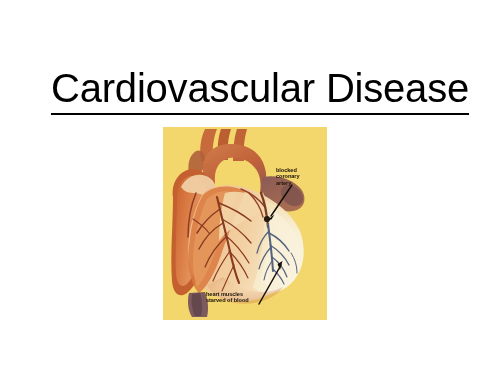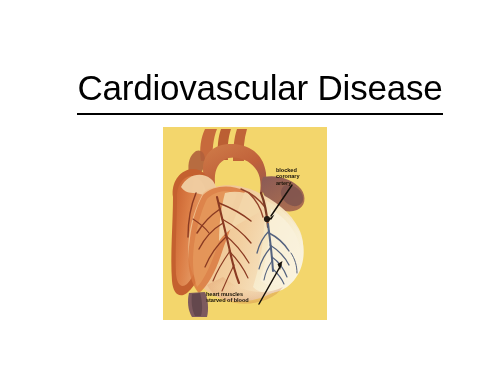--- a/index.html
+++ b/index.html
@@ -22,21 +22,21 @@
   }
 
   
   #slide-title {
     position: absolute;
     left: 0;
     right: 0;
     top: 64px;
     text-align: center;
     font-family: "Liberation Sans", sans-serif;
-    font-size: 35px;
+    font-size: 40px;
     line-height: 48px;
     font-weight: 400;
     color: #000000;
     letter-spacing: -0.2px;
     white-space: nowrap;
     margin-left: 20px;
   }
   #slide-title .tu {
     display: inline-block;
     border-bottom: 2.5px solid #000;

